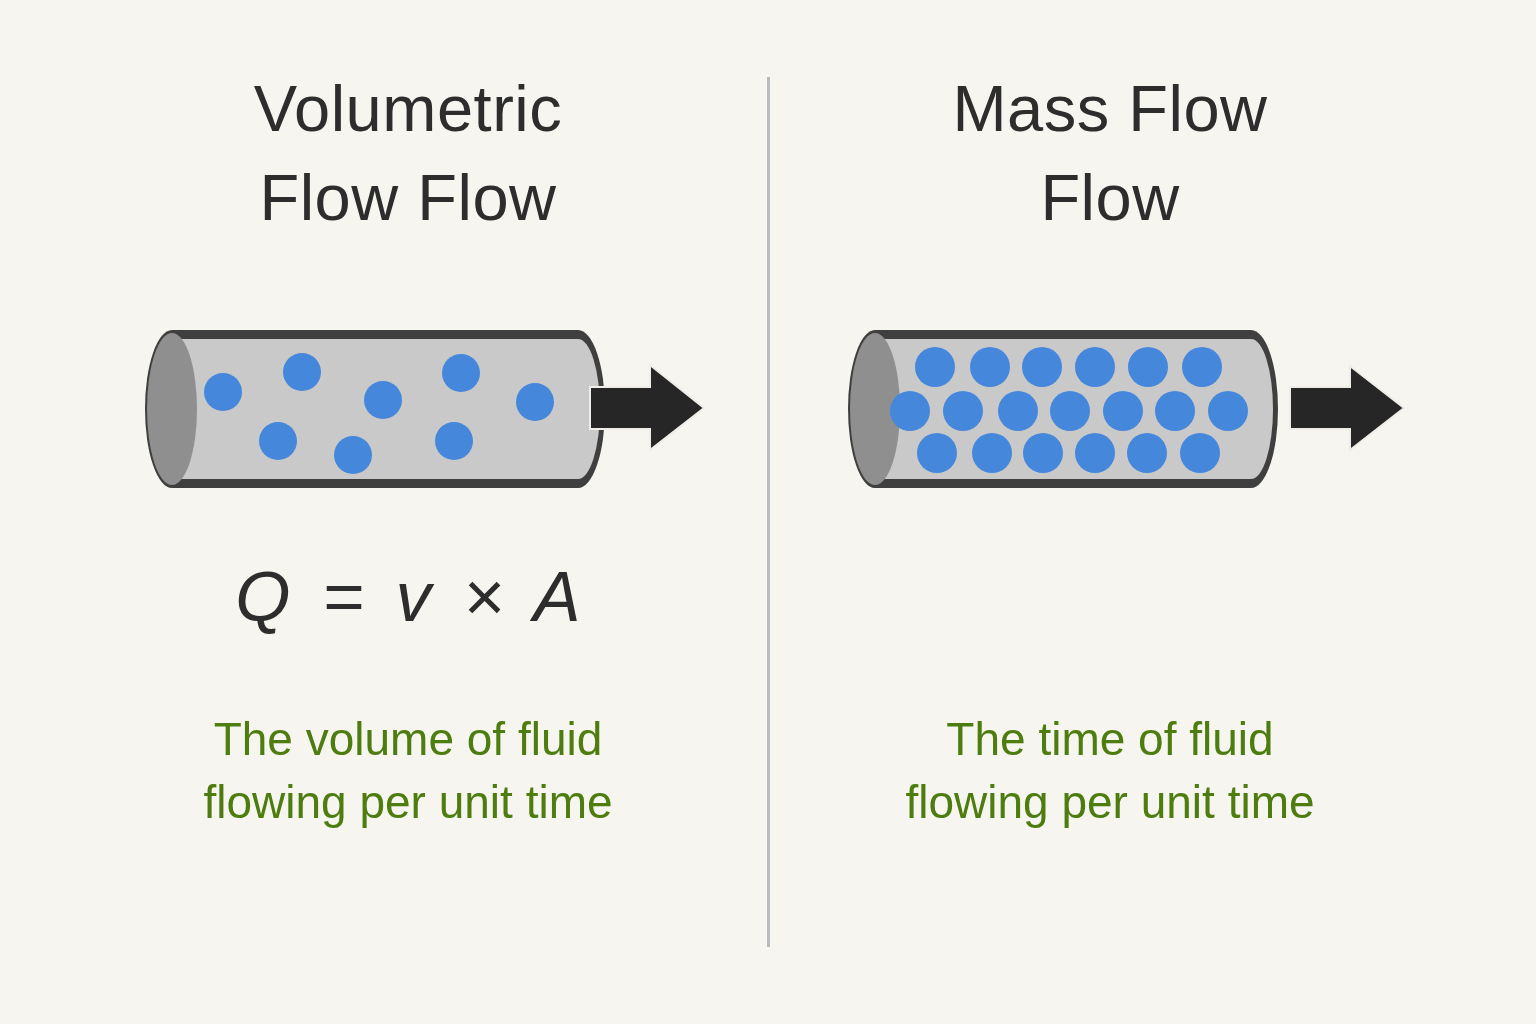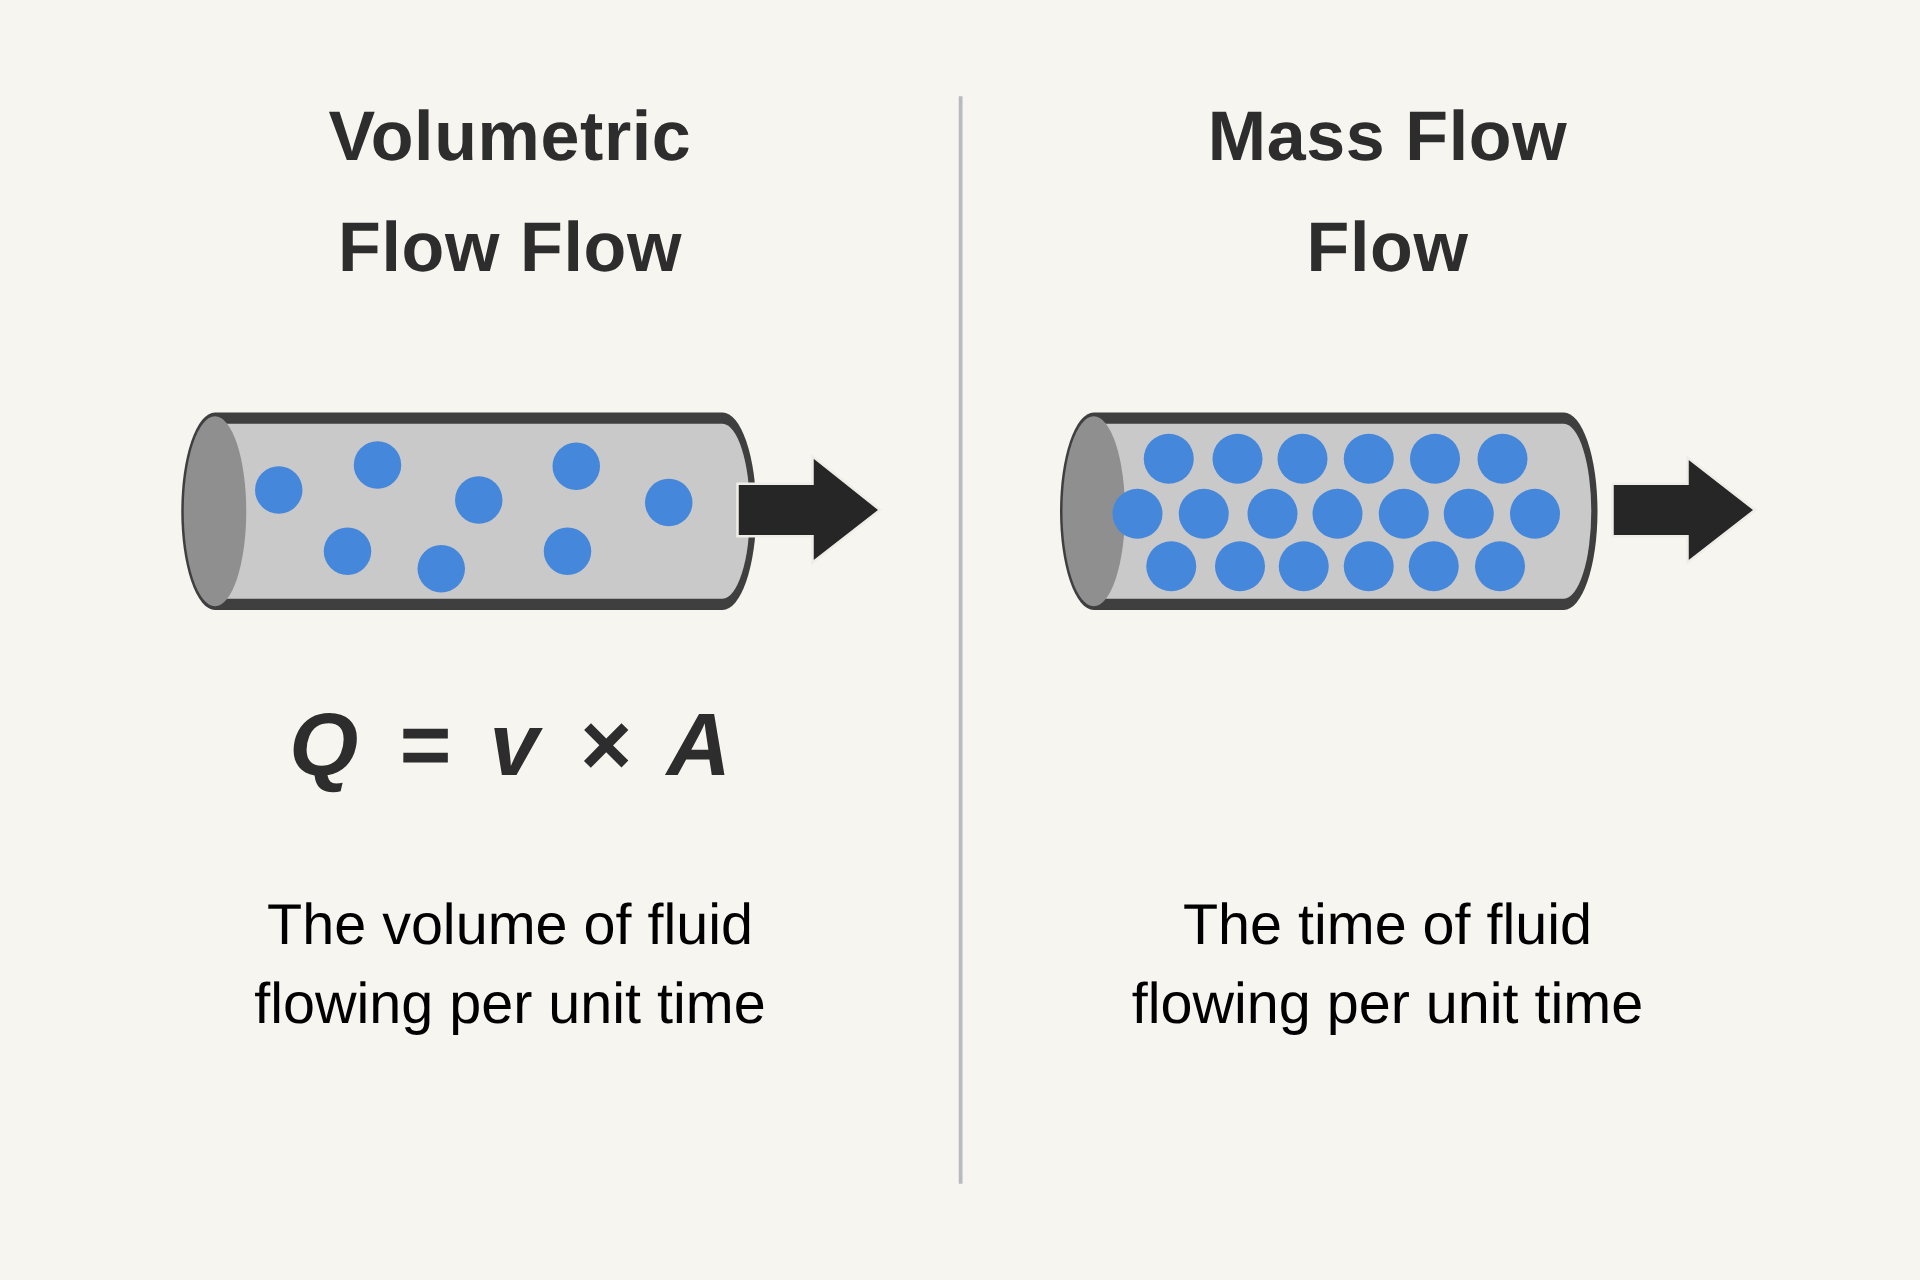--- a/index.html
+++ b/index.html
@@ -10,31 +10,31 @@
   }
   .divider {
     position:absolute; left:767px; top:77px; width:3px; height:870px;
     background:#b7babe;
   }
   .col { position:absolute; top:0; height:1024px; text-align:center; }
   .col-left  { left:0px;   width:816px; }
   .col-right { left:702px; width:816px; }
   .panel-title {
     position:absolute; top:64px; left:0; right:0;
-    font-size:56px; line-height:89px; font-weight:700; letter-spacing:.5px;
+    font-size:65px; line-height:89px; font-weight:400; letter-spacing:.5px;
     color:#2d2d2d;
   }
   .formula {
     position:absolute; top:556px; left:0; right:0;
-    font-size:71px; font-weight:700; font-style:italic; word-spacing:12px;
+    font-size:71px; font-weight:400; font-style:italic; word-spacing:12px;
     color:#2d2d2d;
   }
   .desc {
     position:absolute; top:708px; left:0; right:0;
-    font-size:46px; line-height:63px; font-weight:400; color:#000000;
+    font-size:46px; line-height:63px; font-weight:400; color:#4d7c0f;
   }
   .art { position:absolute; left:0; top:0; width:1536px; height:1024px; }
 </style>
 </head>
 <body>
 
 <div class="canvas">
 
   <svg class="art" viewBox="0 0 1536 1024" aria-hidden="true">
 

